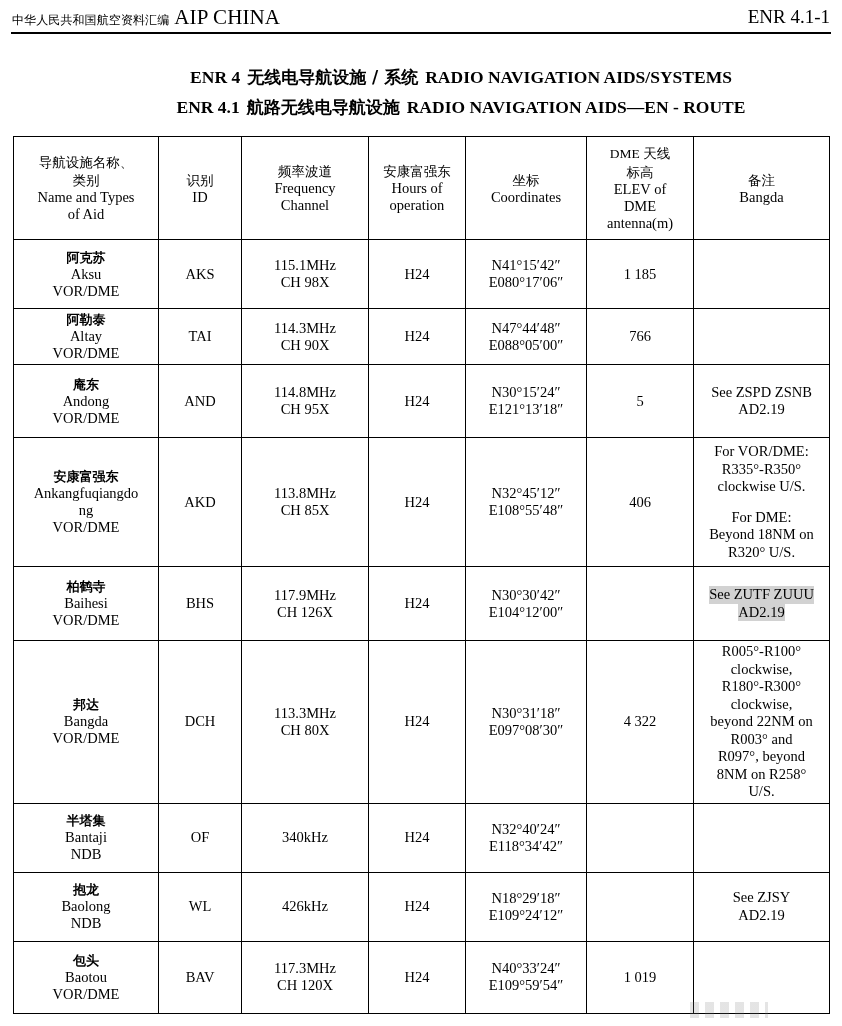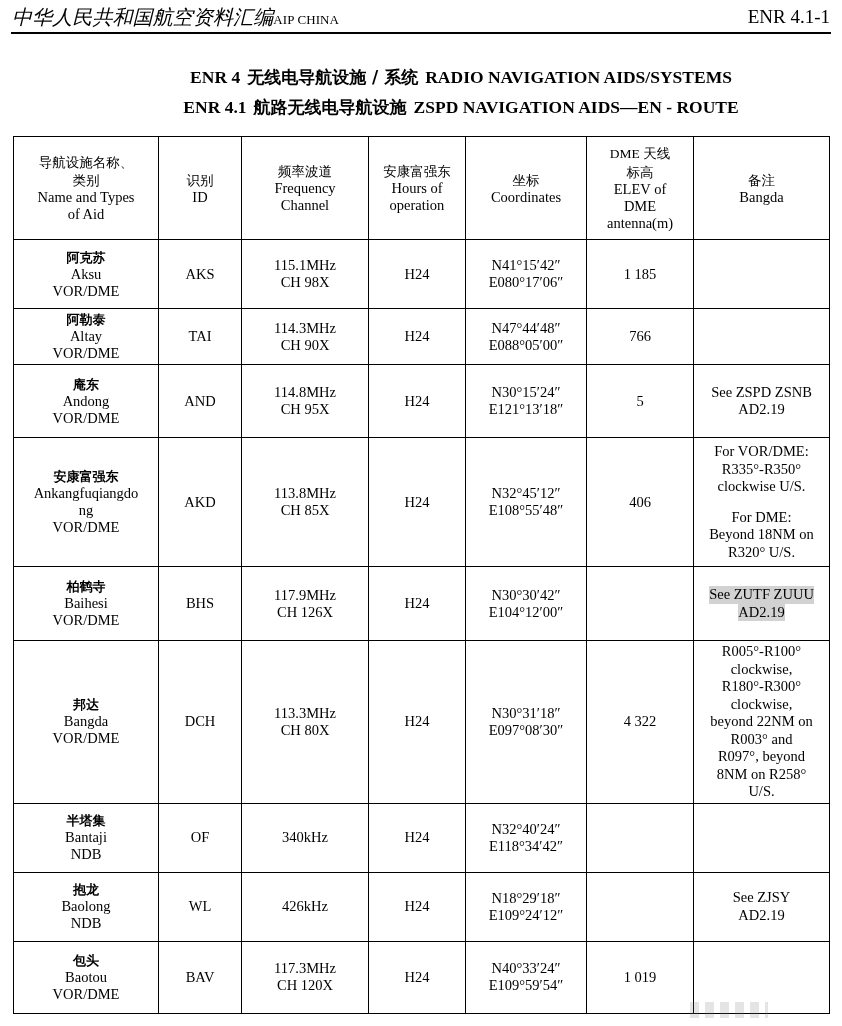--- a/index.html
+++ b/index.html
@@ -29,25 +29,25 @@
     align-items: center;
     justify-content: space-between;
   }
   #page-header .hdr-left {
     font-size: 15.5px;
     letter-spacing: 0.1px;
     white-space: nowrap;
   }
   #page-header .hdr-left .cn {
     font-family: "DejaVu Sans", "Liberation Sans", sans-serif;
-    font-size: 20px;
-    font-style: italic;
+    font-size: 12px;
   }
   #page-header .hdr-left .en {
-    font-size: 13px;
+    font-size: 21px;
+    margin-left: 5px;
   }
   #page-header .hdr-right {
     font-size: 19px;
     white-space: nowrap;
   }
   #header-rule {
     position: absolute;
     top: 32px;
     left: 11px;
     width: 820px;
@@ -173,21 +173,21 @@
   </div>
   <div class="hdr-right">ENR 4.1-1</div>
 </div>
 <div id="header-rule"></div>
 
 <div id="title-block">
   <div class="doc-title">
     <span>ENR 4</span><span class="sp"></span><span class="cn">无线电导航设施 / 系统</span><span class="sp"></span><span>RADIO NAVIGATION AIDS/SYSTEMS</span>
   </div>
   <div class="doc-title">
-    <span>ENR 4.1</span><span class="sp"></span><span class="cn">航路无线电导航设施</span><span class="sp"></span><span>ZSPD NAVIGATION AIDS—EN - ROUTE</span>
+    <span>ENR 4.1</span><span class="sp"></span><span class="cn">航路无线电导航设施</span><span class="sp"></span><span>RADIO NAVIGATION AIDS—EN - ROUTE</span>
   </div>
 </div>
 
 <table id="nav-table">
   <colgroup>
     <col class="c-name">
       <col class="c-id">
       <col class="c-freq">
       <col class="c-hours">
     <col class="c-coord">

